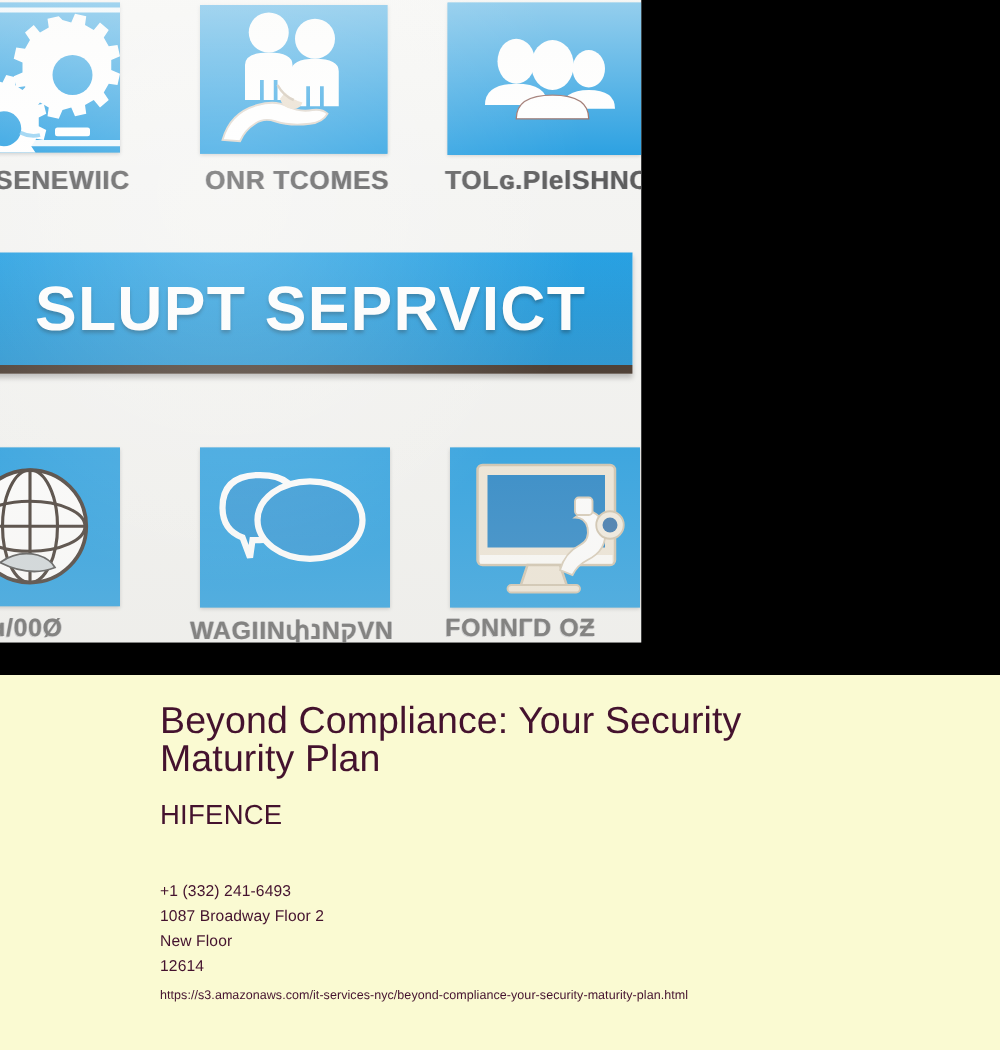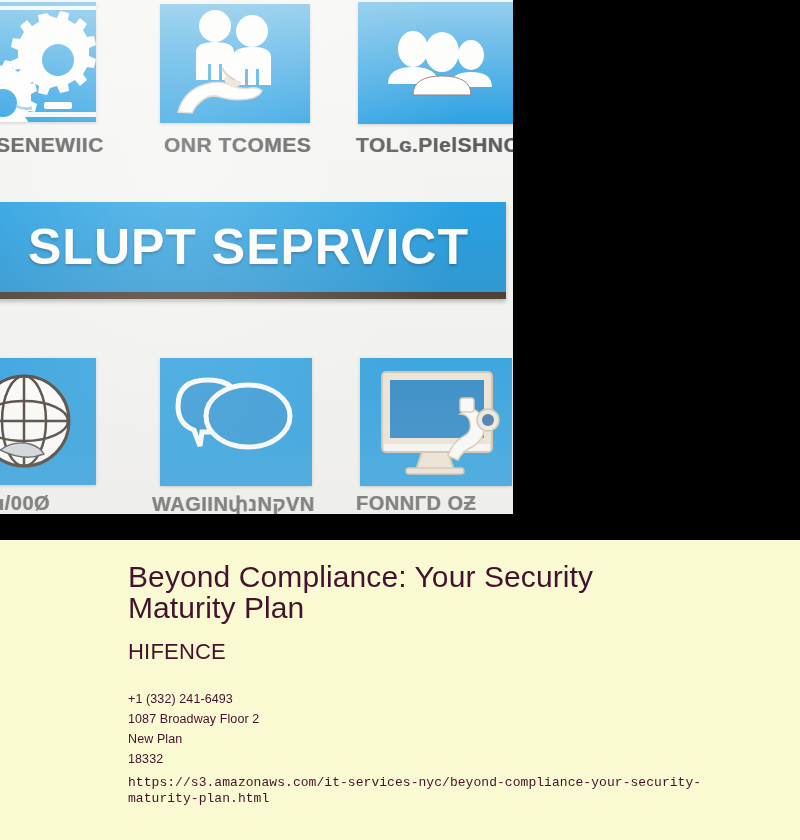--- a/index.html
+++ b/index.html
@@ -132,37 +132,36 @@
     letter-spacing: 0.1px;
   }
   #brand-name {
     color: #44122e;
     font-size: 22px;
     font-weight: 400;
     margin: 16px 0 0 0;
     letter-spacing: 0.2px;
   }
   #contact-block {
-    margin-top: 24px;
+    margin-top: 38px;
   }
   .contact-line {
     color: #44122e;
     font-size: 12.5px;
     line-height: 20px;
     letter-spacing: 0.1px;
   }
   #source-url {
     display: block;
     color: #44122e;
-    font-size: 13px;
+    font-size: 10px;
     line-height: 16px;
     margin-top: 6px;
     letter-spacing: 0.05px;
     text-decoration: none;
-    font-family: Liberation Mono, monospace;
   }
 </style>
 </head>
 <body>
 
 <div id="hero-region">
   <div id="hero-image">
 
     <div class="tile" id="tile-gears">
       <svg viewBox="0 0 124 120" aria-hidden="true">
@@ -270,20 +269,20 @@
 <div id="content-card">
   <div id="content-inner">
 
     <h1 id="page-title">Beyond Compliance: Your Security Maturity Plan</h1>
 
     <div id="brand-name">HIFENCE</div>
 
     <div id="contact-block">
       <div class="contact-line">+1 (332) 241-6493</div>
       <div class="contact-line">1087 Broadway Floor 2</div>
-      <div class="contact-line">New Plan</div>
-      <div class="contact-line">18332</div>
+      <div class="contact-line">New Floor</div>
+      <div class="contact-line">12614</div>
 
       <a id="source-url" href="#">https://s3.amazonaws.com/it-services-nyc/beyond-compliance-your-security-maturity-plan.html</a>
     </div>
 
   </div>
 </div>
 
 </body></html>

